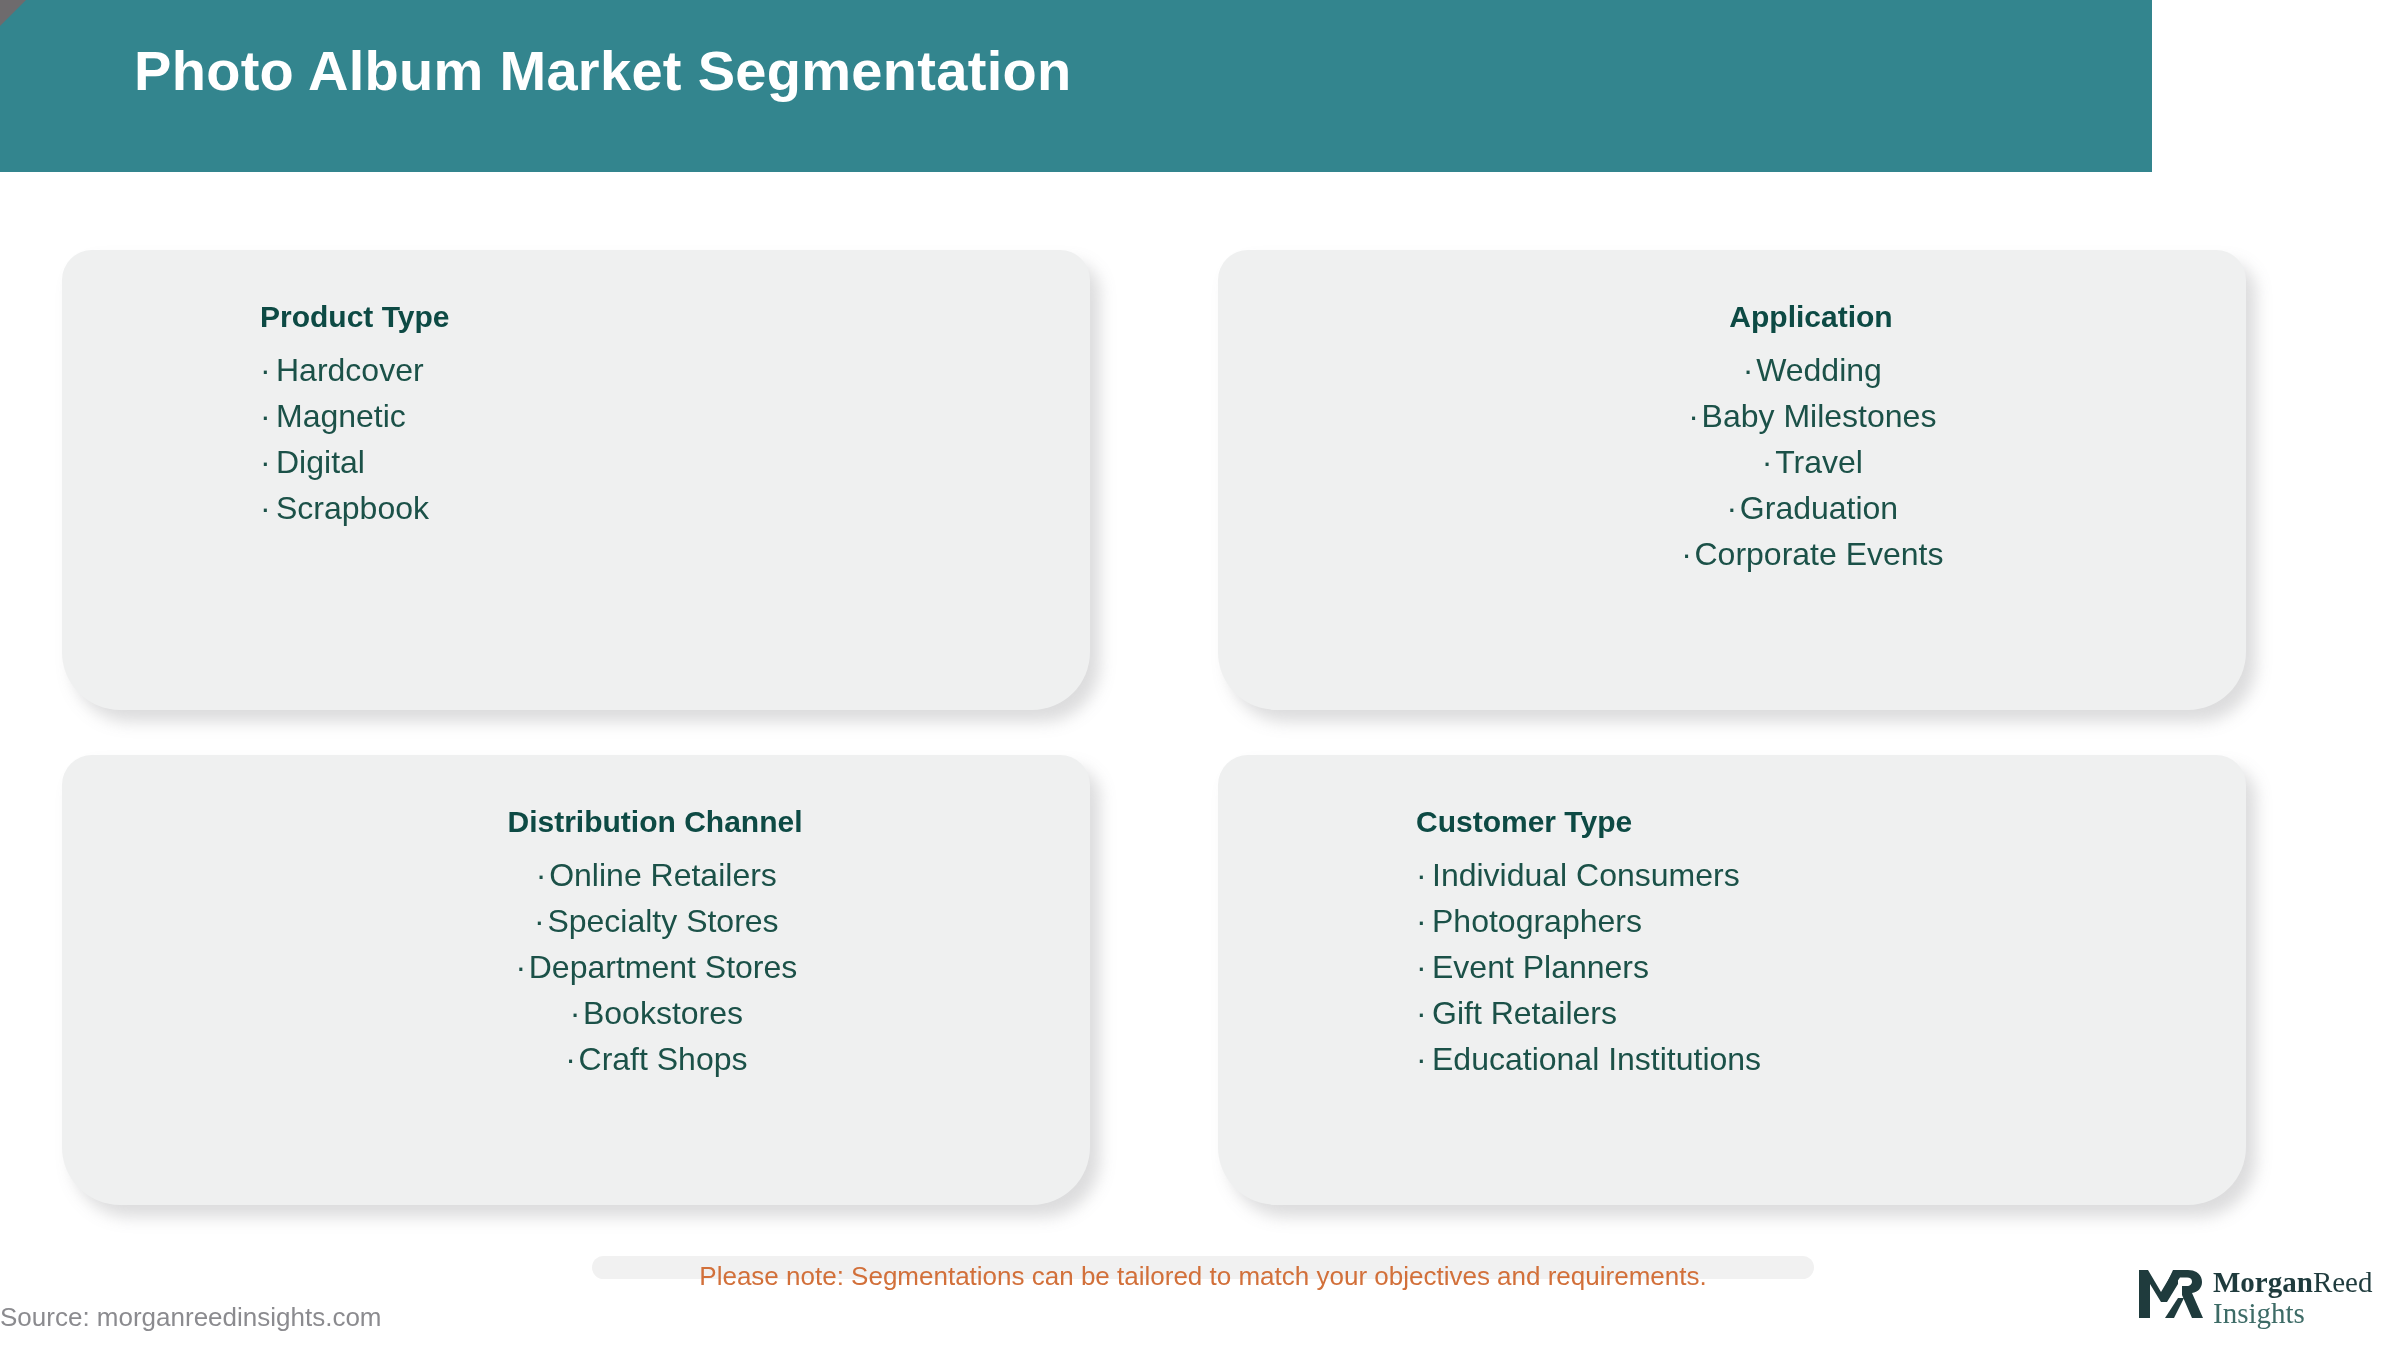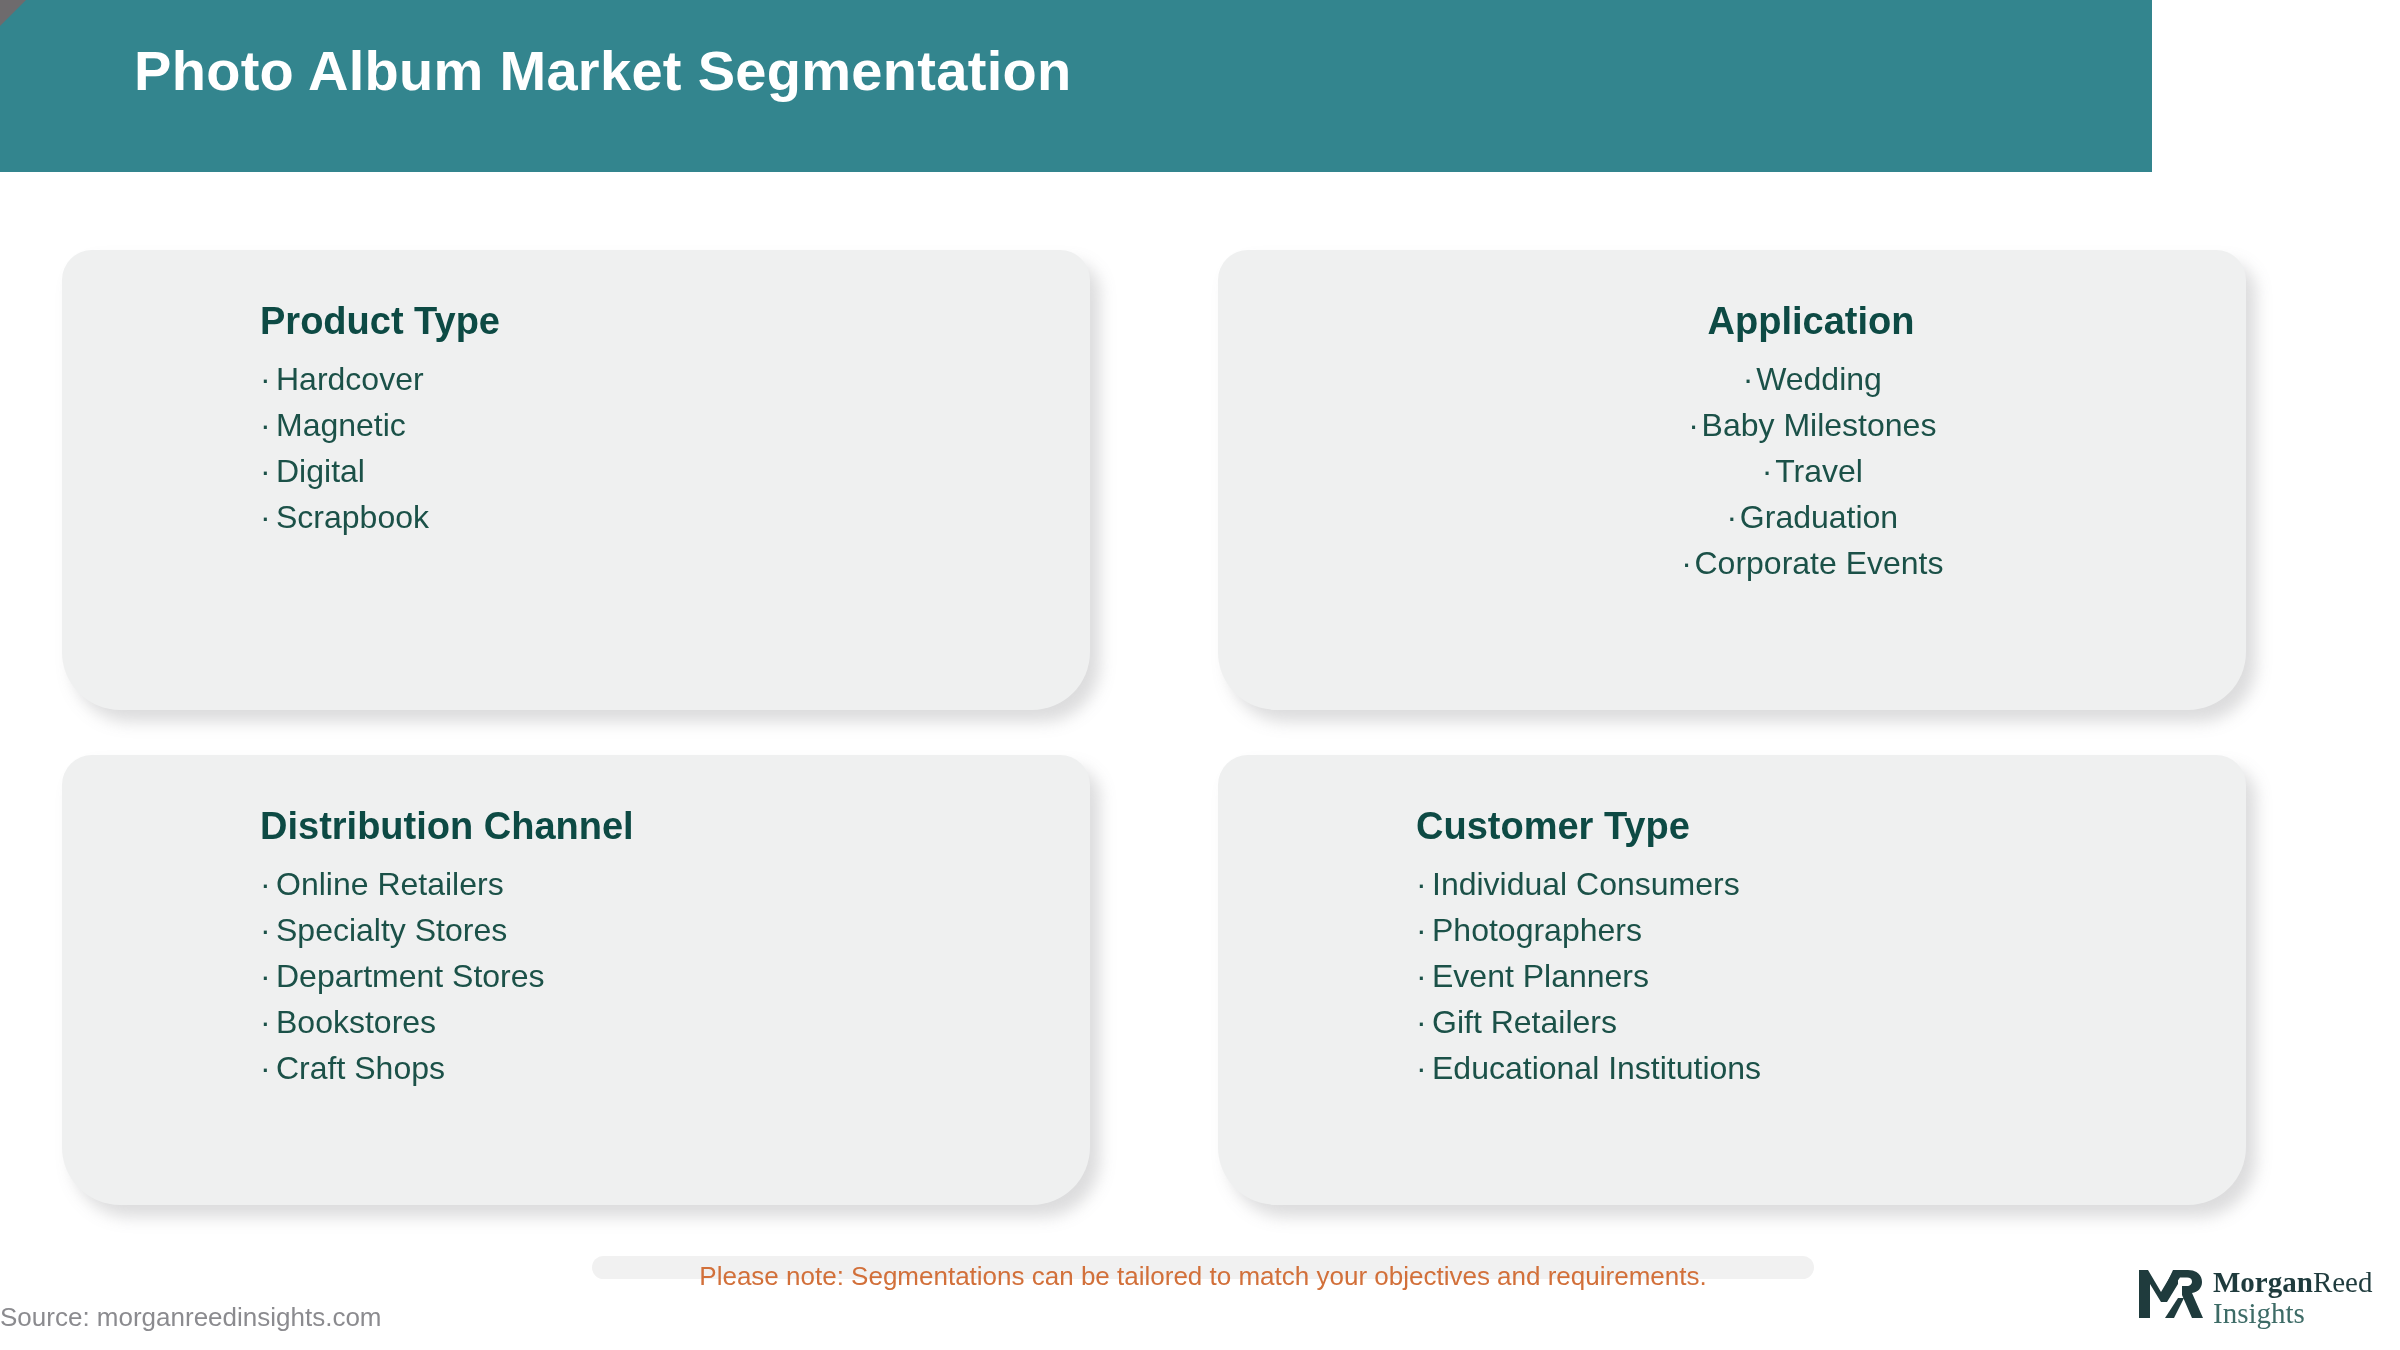--- a/index.html
+++ b/index.html
@@ -54,31 +54,31 @@
     height: 1060px;
   }
   .card {
     position: absolute;
     background: #eff0f0;
     border-radius: 30px 30px 58px 58px;
     box-shadow: 10px 12px 16px rgba(120,120,125,0.26);
   }
   .card.pos-0 { left: 62px;   top: 78px;  width: 1028px; height: 460px; }
   .card.pos-1 { left: 1218px; top: 78px;  width: 1028px; height: 460px; text-align: center; }
-  .card.pos-2 { left: 62px;   top: 583px; width: 1028px; height: 450px; }
+  .card.pos-2 { left: 62px;   top: 583px; width: 1028px; height: 450px; text-align: center; }
   .card.pos-3 { left: 1218px; top: 583px; width: 1028px; height: 450px; }
 
   .card-inner {
     position: absolute;
     left: 198px;
     top: 50px;
     right: 40px;
   }
   .card-title {
-    font-size: 38px;
+    font-size: 30px;
     font-weight: bold;
     color: #0d4a44;
     margin: 0 0 12px 0;
     line-height: 1.15;
     white-space: nowrap;
   }
   .card-list {
     list-style: none;
     margin: 0;
     padding: 0;

